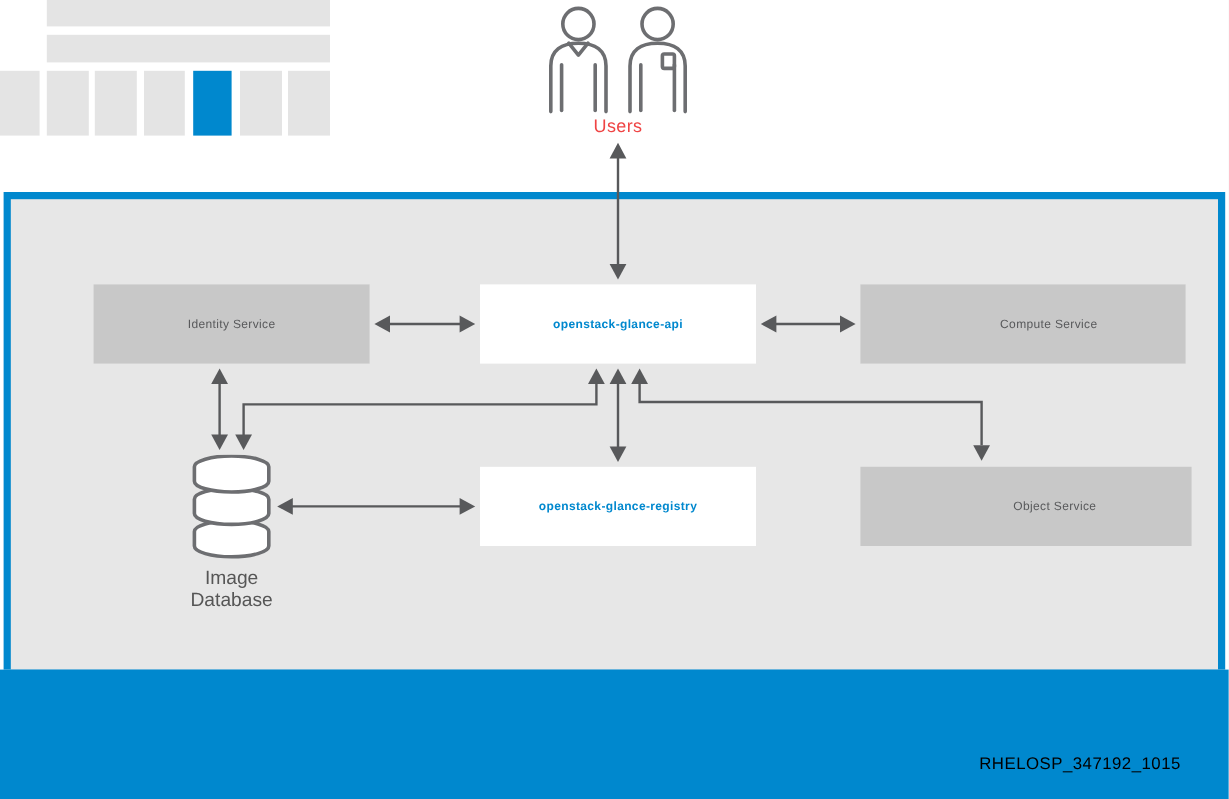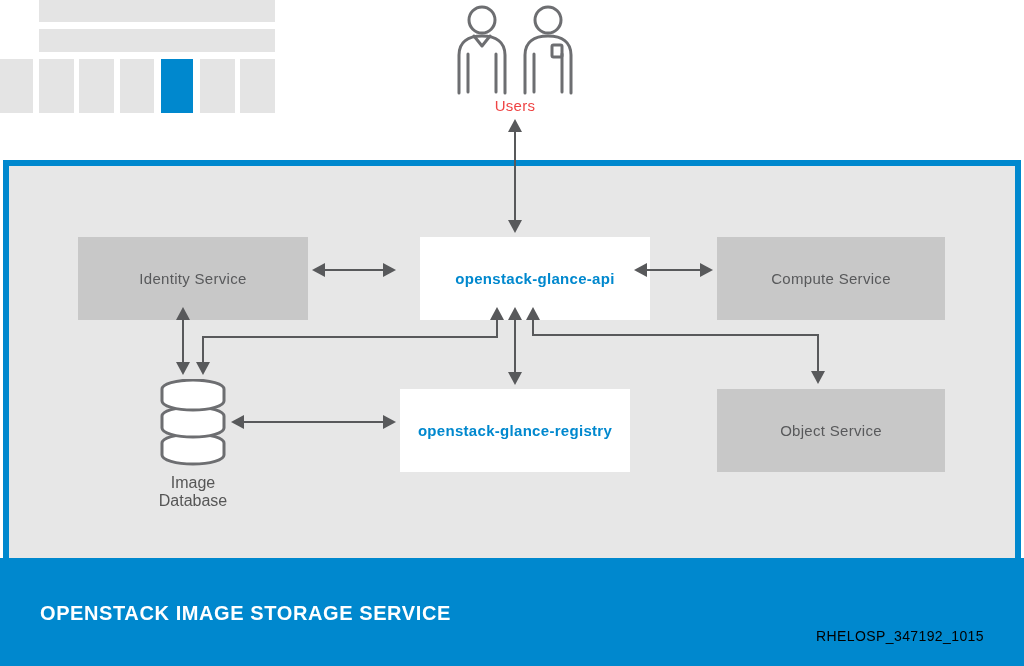--- a/index.html
+++ b/index.html
@@ -20,22 +20,22 @@
     position:absolute;left:455px;top:97px;width:120px;
     text-align:center;font-size:15px;color:#ef4444;letter-spacing:0.3px;
   }
 
   
   .frame{position:absolute;left:3px;top:160px;width:1018px;height:398px;background:#0088ce;}
   .canvas{position:absolute;left:9px;top:166px;width:1006px;height:392px;background:#e7e7e7;}
 
   
   .node{
-    position:absolute;height:83px;display:flex;align-items:center;justify-content:center;
-    font-size:15px;color:#58595b;letter-spacing:0.3px;
+    position:absolute;height:66px;display:flex;align-items:center;justify-content:center;
+    font-size:10px;color:#58595b;letter-spacing:0.3px;
   }
   .node.gray{background:#c8c8c8;}
   .node.white{background:#ffffff;color:#0088ce;font-weight:600;}
 
   
   .db-label{
     position:absolute;left:133px;top:474px;width:120px;text-align:center;
     font-size:16px;line-height:18px;color:#565656;
   }
 
@@ -85,29 +85,28 @@
       <rect x="97" y="40" width="10" height="12" rx="1.5" fill="none"></rect>
     </g>
   </svg>
 </div>
 <div class="users-label">Users</div>
 
 <div class="frame"></div>
 <div class="canvas"></div>
 
 <div class="footer">
-  <div class="footer-title">OPENSTACK IMAGE STORAGE SERVICE</div>
   <div class="footer-watermark">RHELOSP_347192_1015</div>
 </div>
 
 <div class="node gray" style="left:78px;top:237px;width:230px;">Identity Service</div>
-<div class="node white" style="left:400px;top:237px;width:230px;margin-left:20px;">openstack-glance-api</div>
-<div class="node gray" style="left:717px;top:237px;width:228px;">Compute Service</div>
+<div class="node white" style="left:400px;top:237px;width:230px;">openstack-glance-api</div>
+<div class="node gray" style="left:717px;top:237px;width:228px;padding-left:43px;">Compute Service</div>
 <div class="node white" style="left:400px;top:389px;width:230px;">openstack-glance-registry</div>
-<div class="node gray" style="left:717px;top:389px;width:228px;">Object Service</div>
+<div class="node gray" style="left:717px;top:389px;width:228px;padding-left:48px;">Object Service</div>
 
 <div class="abs" style="left:159px;top:379px;width:68px;height:88px;">
   <svg width="68" height="88" viewBox="0 0 68 88">
     <g fill="#ffffff" stroke="#6d6e71" stroke-width="3">
       <path d="M 3 64 A 31 9 0 0 1 65 64 L 65 76 A 31 9 0 0 1 3 76 Z"></path>
       <path d="M 3 37 A 31 9 0 0 1 65 37 L 65 49 A 31 9 0 0 1 3 49 Z"></path>
       <path d="M 3 10 A 31 9 0 0 1 65 10 L 65 22 A 31 9 0 0 1 3 22 Z"></path>
     </g>
   </svg>
 </div>

